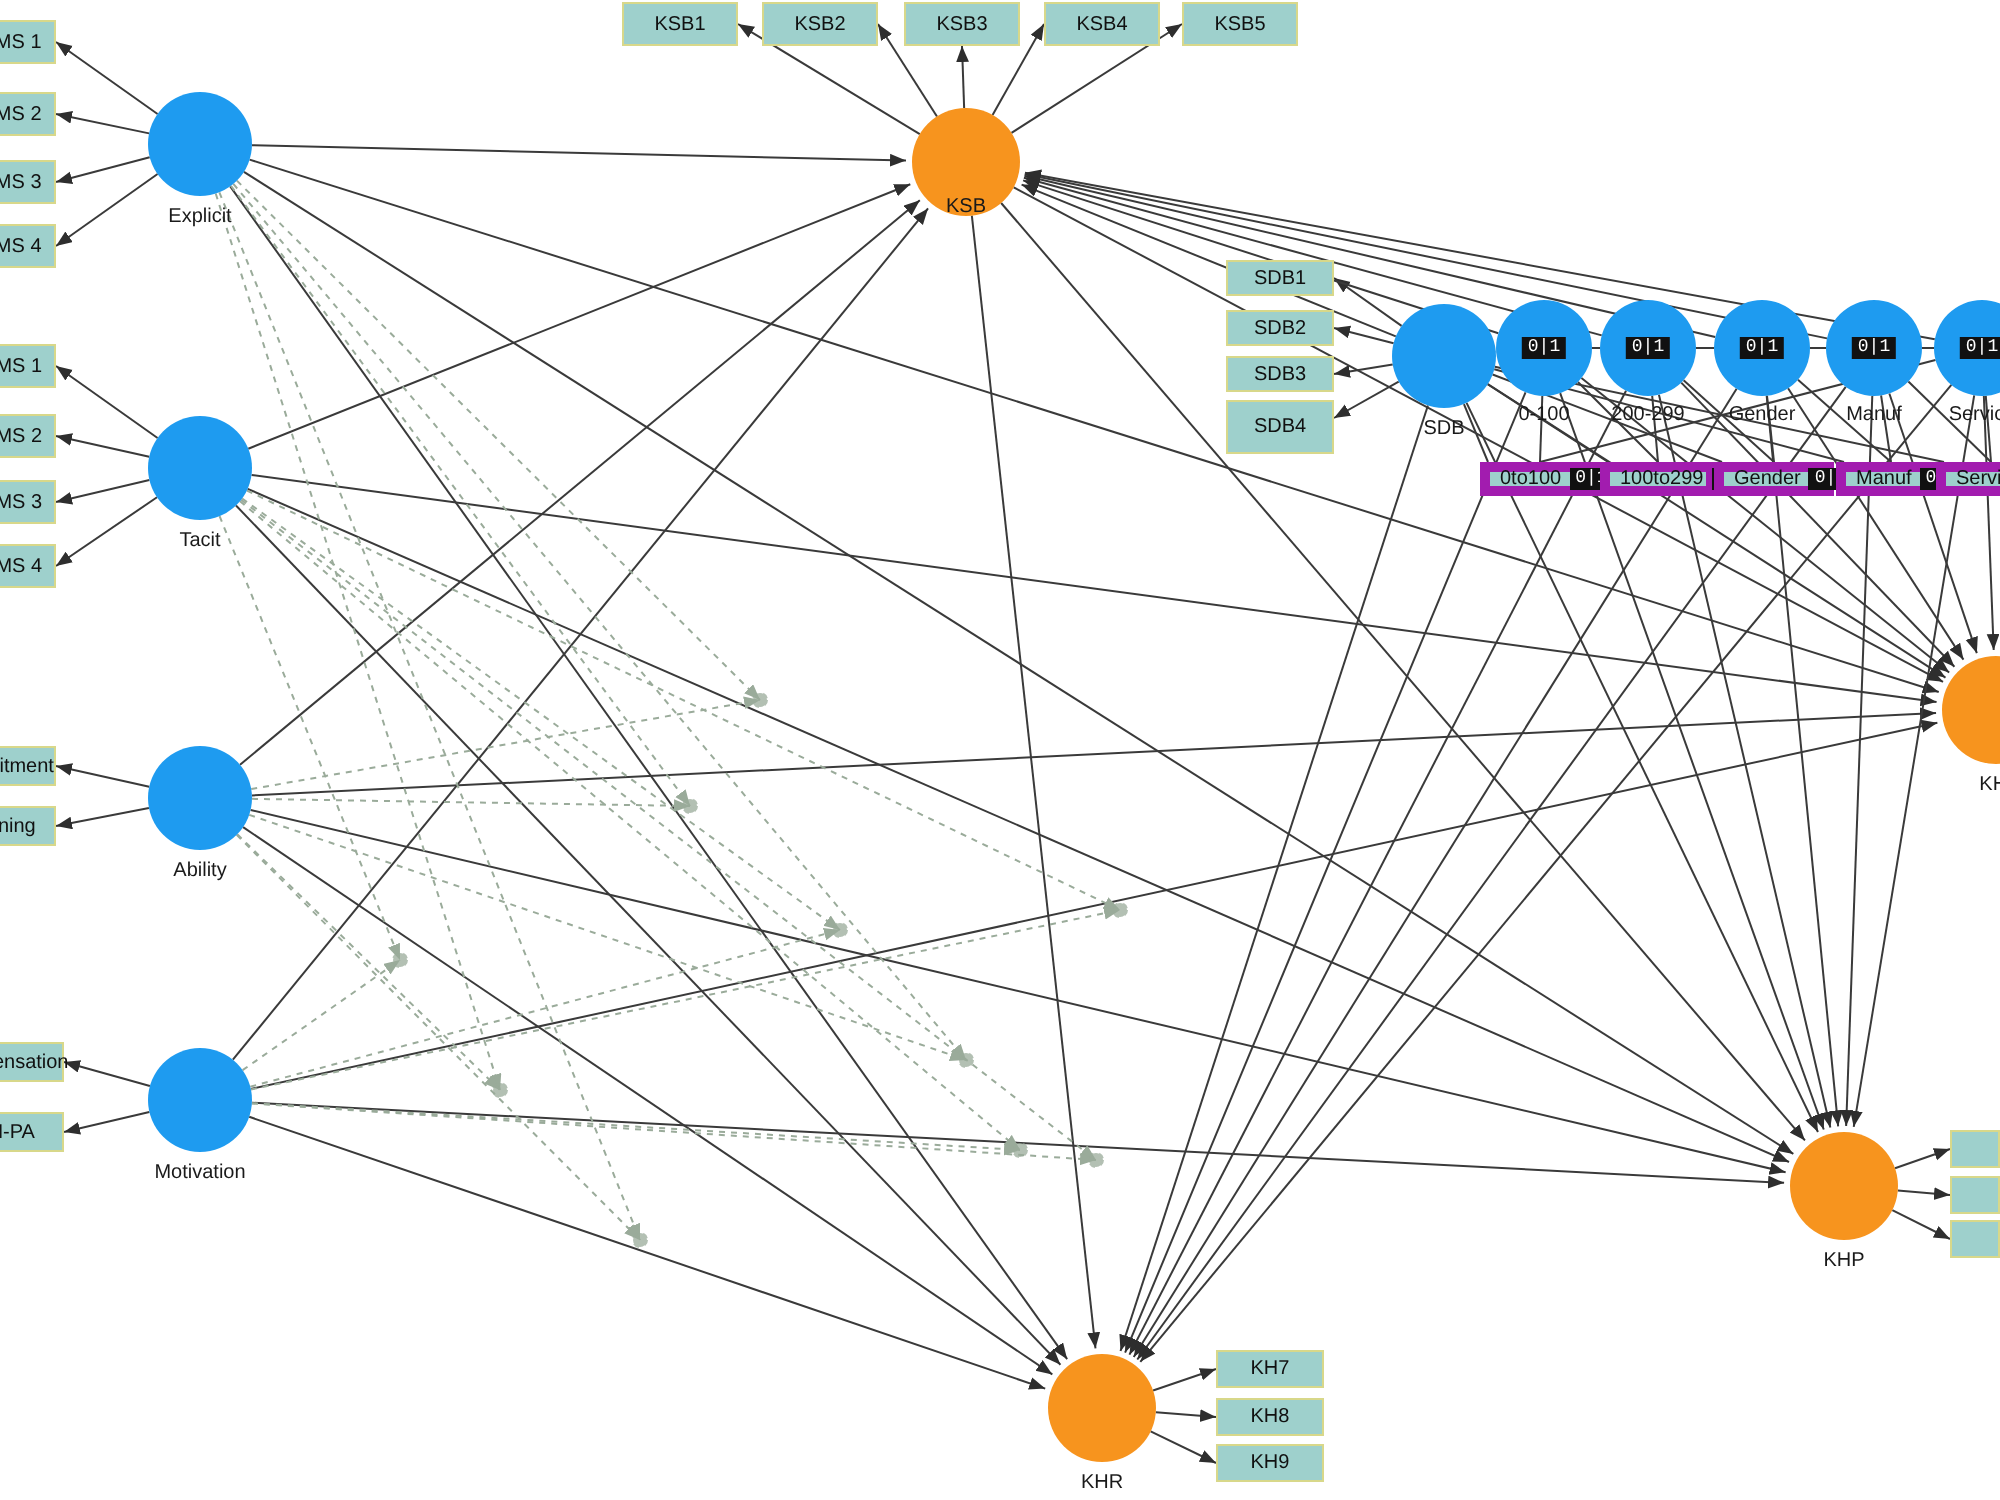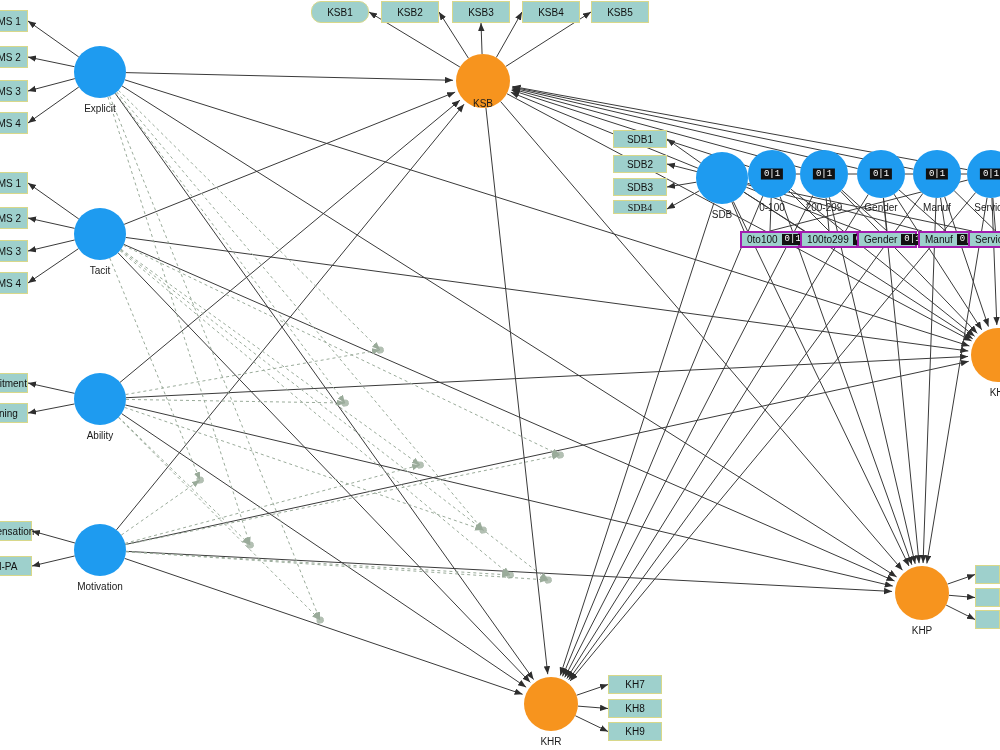--- a/index.html
+++ b/index.html
@@ -6,21 +6,21 @@
   body{width:1000px;height:750px;overflow:hidden;
        font-family:"Liberation Sans","DejaVu Sans",sans-serif;}
   #canvas{position:relative;width:1000px;height:750px;background:#fff;}
   svg.layer{position:absolute;left:0;top:0;width:1000px;height:750px;}
   .node-label{position:absolute;font-size:10px;color:#1a1a1a;text-align:center;
               white-space:nowrap;transform:translate(-50%,0);pointer-events:none;}
   .ind-box{position:absolute;background:#9ed0cc;border:1px solid #d8d88a;
            font-size:10px;color:#111;display:flex;align-items:center;
            justify-content:center;box-sizing:border-box;white-space:nowrap;}
   .ind-box.blank{font-size:0;}
-  .cat-box{position:absolute;background:#9ed0cc;border:2px solid #a21caf;
+  .cat-box{position:absolute;background:#9ed0cc;border:5px solid #a21caf;
            font-size:10px;color:#111;display:flex;align-items:center;
            gap:4px;padding:0 5px;box-sizing:border-box;white-space:nowrap;height:17px;}
   .bin{background:#111;color:#fff;font-size:9px;padding:1px 3px;
        font-family:"Liberation Mono","DejaVu Sans Mono",monospace;line-height:1;}
   .circ-bin{position:absolute;background:#111;color:#fff;font-size:9px;
             padding:1px 3px;font-family:"Liberation Mono","DejaVu Sans Mono",monospace;
             transform:translate(-50%,-50%);line-height:1;}
 </style>
 </head>
 <body>
@@ -205,29 +205,29 @@
       <div class="ind-box" style="left: -22px; top: 80px; width: 50px; height: 22px;">ELMS 3</div>
       <div class="ind-box" style="left: -22px; top: 112px; width: 50px; height: 22px;">ELMS 4</div>
       <div class="ind-box" style="left: -22px; top: 172px; width: 50px; height: 22px;">TKMS 1</div>
       <div class="ind-box" style="left: -22px; top: 207px; width: 50px; height: 22px;">TKMS 2</div>
       <div class="ind-box" style="left: -22px; top: 240px; width: 50px; height: 22px;">TKMS 3</div>
       <div class="ind-box" style="left: -22px; top: 272px; width: 50px; height: 22px;">TKMS 4</div>
       <div class="ind-box" style="left: -28px; top: 373px; width: 56px; height: 20px;">Recruitment</div>
       <div class="ind-box" style="left: -28px; top: 403px; width: 56px; height: 20px;">Training</div>
       <div class="ind-box" style="left: -28px; top: 521px; width: 60px; height: 20px;">Compensation</div>
       <div class="ind-box" style="left: -28px; top: 556px; width: 60px; height: 20px;">PM-PA</div>
-      <div class="ind-box" style="left: 311px; top: 1px; width: 58px; height: 22px; border-radius: 10px;">KSB1</div>
+      <div class="ind-box" style="left: 311px; top: 1px; width: 58px; height: 22px;">KSB1</div>
       <div class="ind-box" style="left: 381px; top: 1px; width: 58px; height: 22px;">KSB2</div>
       <div class="ind-box" style="left: 452px; top: 1px; width: 58px; height: 22px;">KSB3</div>
       <div class="ind-box" style="left: 522px; top: 1px; width: 58px; height: 22px;">KSB4</div>
       <div class="ind-box" style="left: 591px; top: 1px; width: 58px; height: 22px;">KSB5</div>
       <div class="ind-box" style="left: 613px; top: 130px; width: 54px; height: 18px;">SDB1</div>
       <div class="ind-box" style="left: 613px; top: 155px; width: 54px; height: 18px;">SDB2</div>
       <div class="ind-box" style="left: 613px; top: 178px; width: 54px; height: 18px;">SDB3</div>
-      <div class="ind-box" style="left: 613px; top: 200px; width: 54px; height: 14px; font-family: Liberation Serif, serif;">SDB4</div>
+      <div class="ind-box" style="left: 613px; top: 200px; width: 54px; height: 27px;">SDB4</div>
       <div class="ind-box" style="left: 608px; top: 675px; width: 54px; height: 19px;">KH7</div>
       <div class="ind-box" style="left: 608px; top: 699px; width: 54px; height: 19px;">KH8</div>
       <div class="ind-box" style="left: 608px; top: 722px; width: 54px; height: 19px;">KH9</div>
       <div class="ind-box blank" style="left: 975px; top: 565px; width: 25px; height: 19px;"></div>
       <div class="ind-box blank" style="left: 975px; top: 588px; width: 25px; height: 19px;"></div>
       <div class="ind-box blank" style="left: 975px; top: 610px; width: 25px; height: 19px;"></div>
       <div class="cat-box" style="left: 740px; top: 231px; width: 60px;">
         <span>0to100</span>
         <span class="bin">0|1</span>
       </div>

